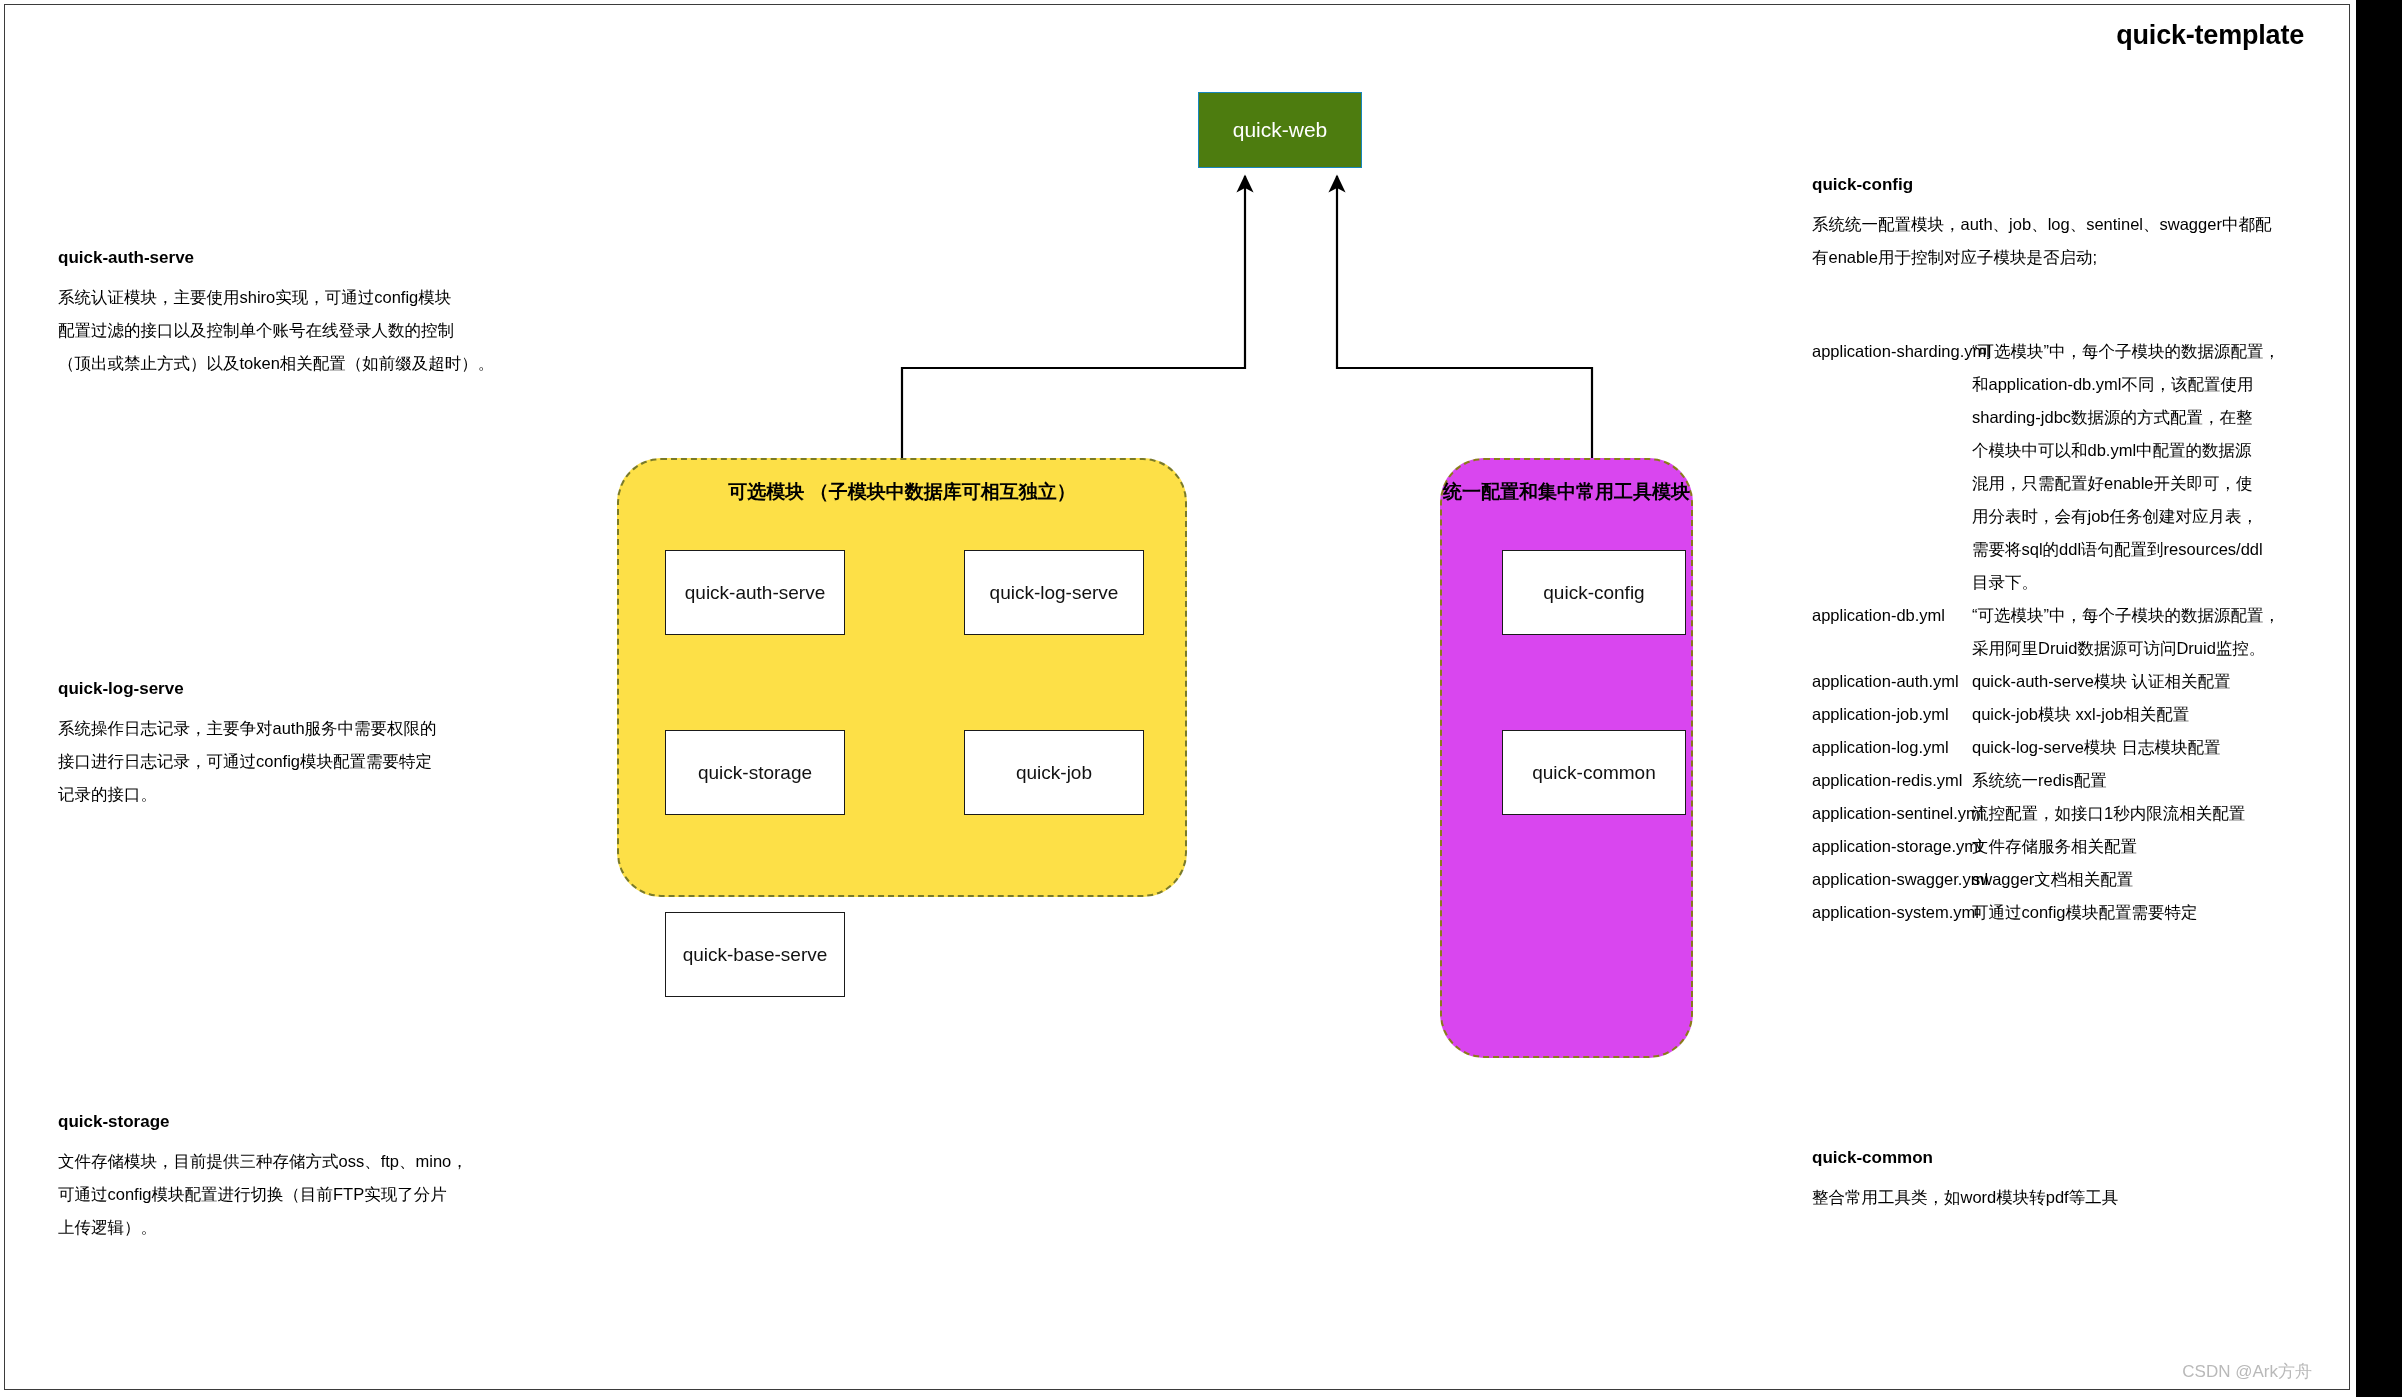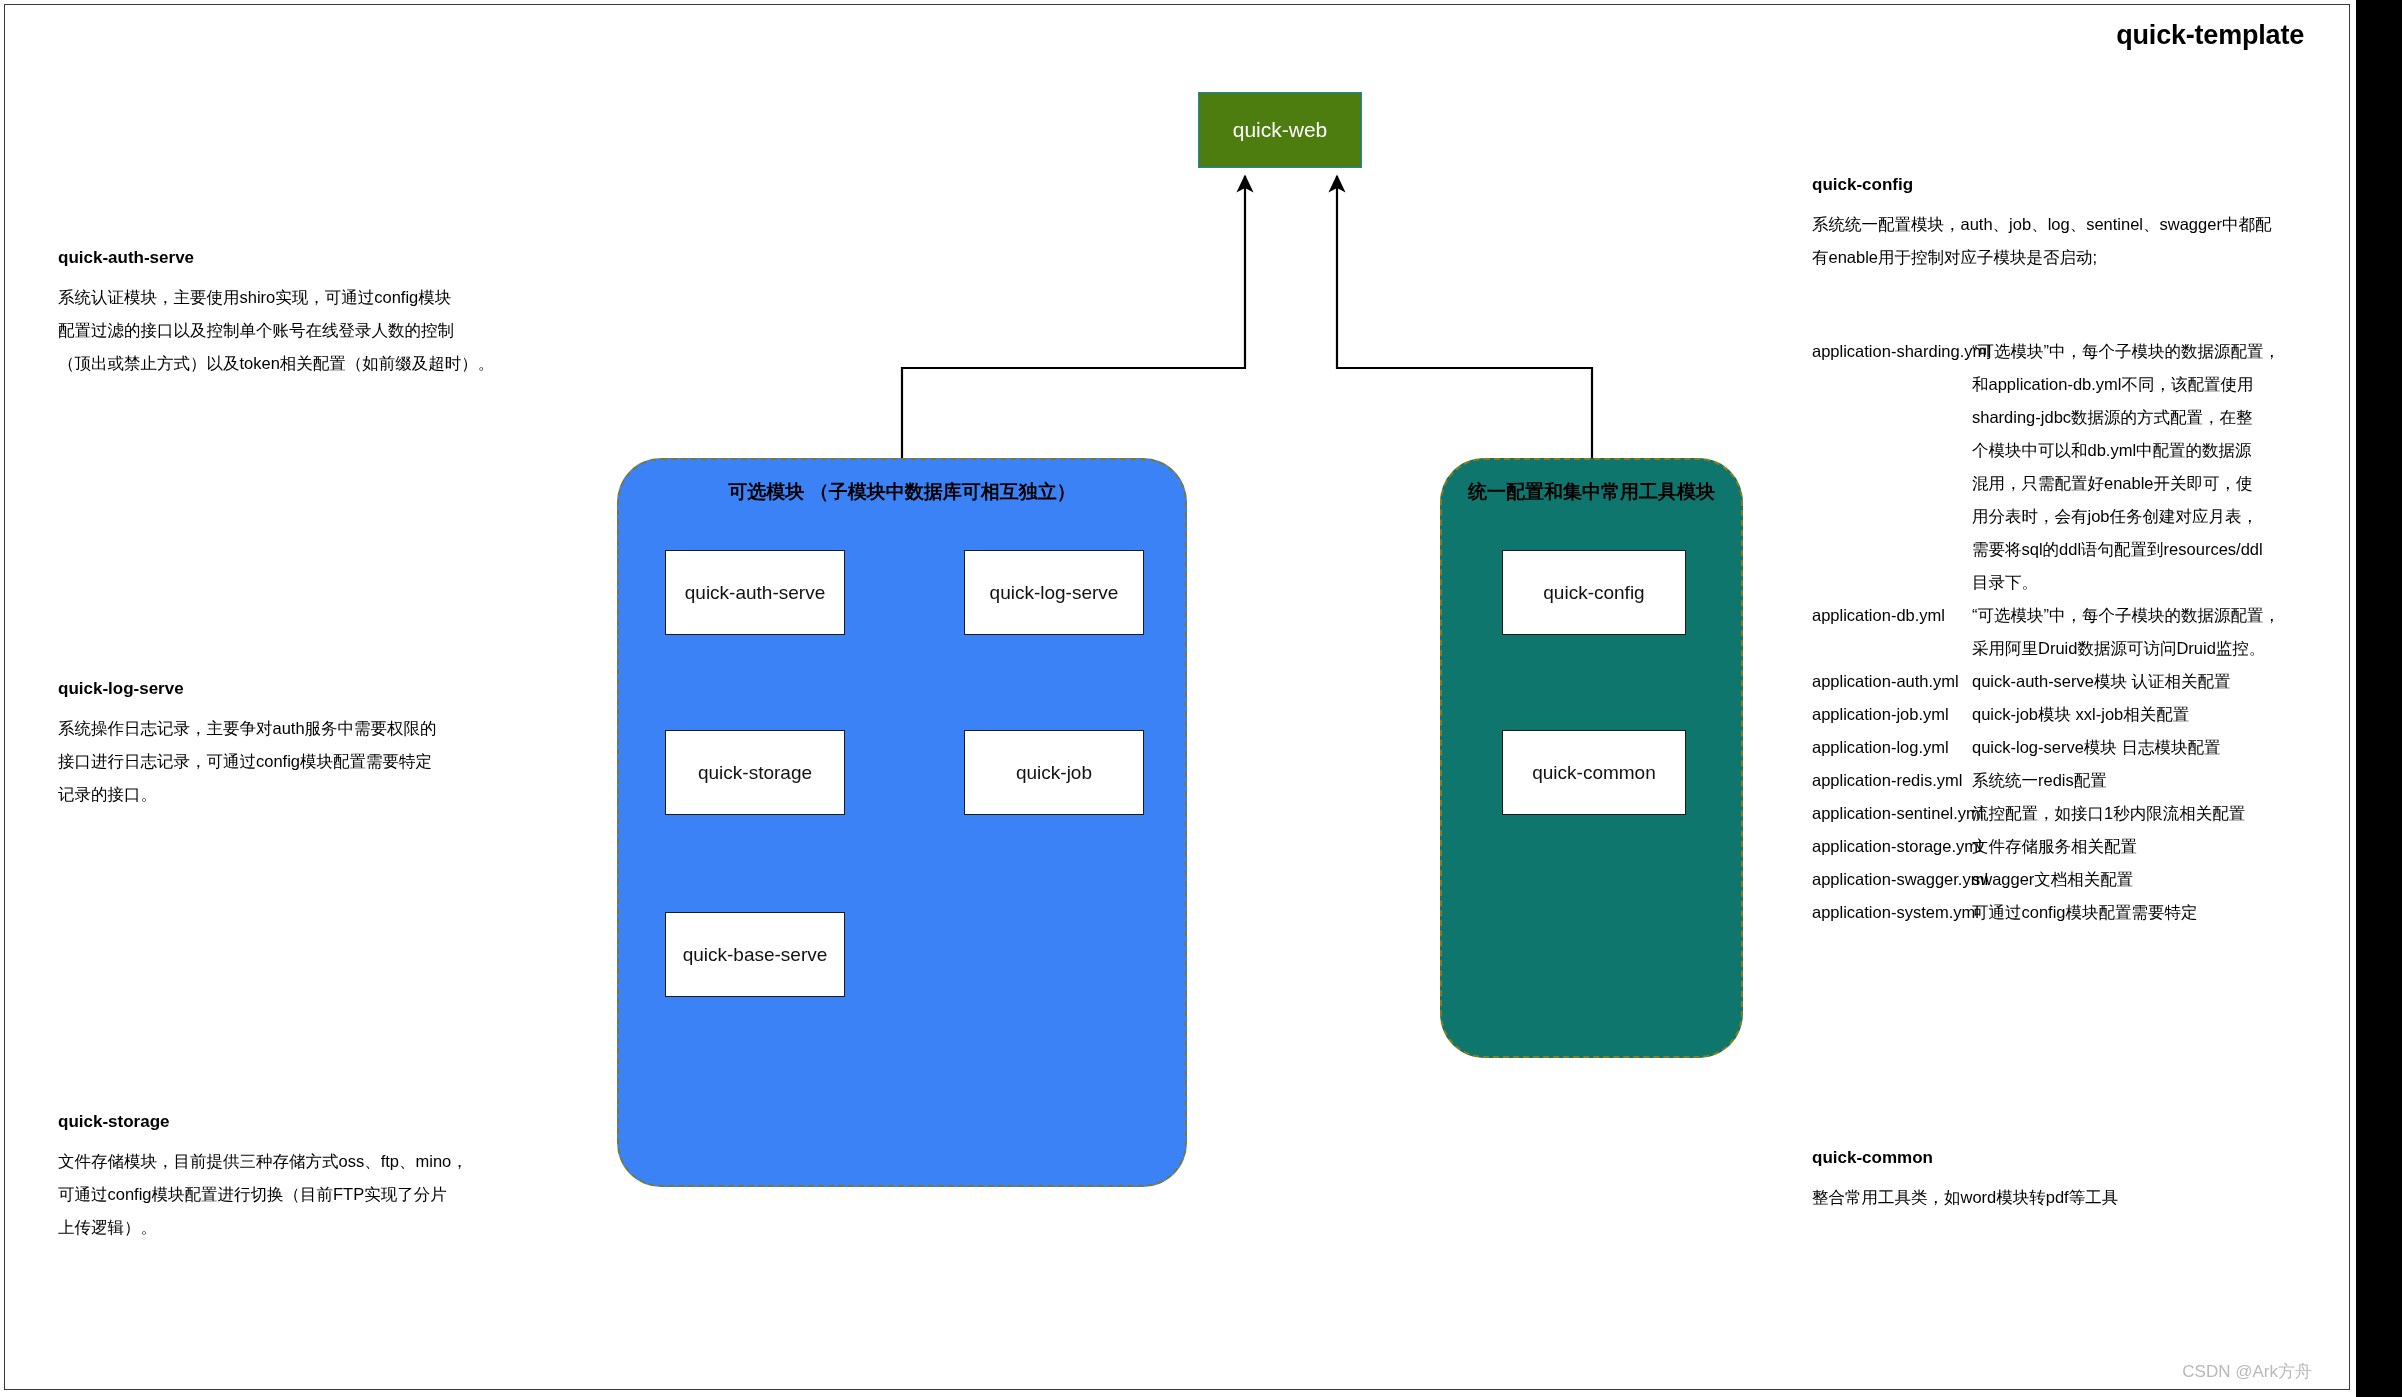--- a/index.html
+++ b/index.html
@@ -81,31 +81,31 @@
   .group-box {
     position: absolute;
     box-sizing: border-box;
     border-radius: 44px;
   }
 
   #group-optional {
     left: 617px;
     top: 458px;
     width: 570px;
-    height: 729px;
-    background: #3b82f6;
+    height: 439px;
+    background: #fde047;
     border: 2px dashed #7a7a28;
   }
 
   #group-config {
     left: 1440px;
     top: 458px;
-    width: 303px;
+    width: 253px;
     height: 600px;
-    background: #0f766e;
+    background: #d946ef;
     border: 2px dashed #8a7c1a;
   }
 
   .group-title {
     position: absolute;
     left: 0;
     right: 0;
     text-align: center;
     font-size: 19px;
     font-weight: bold;

